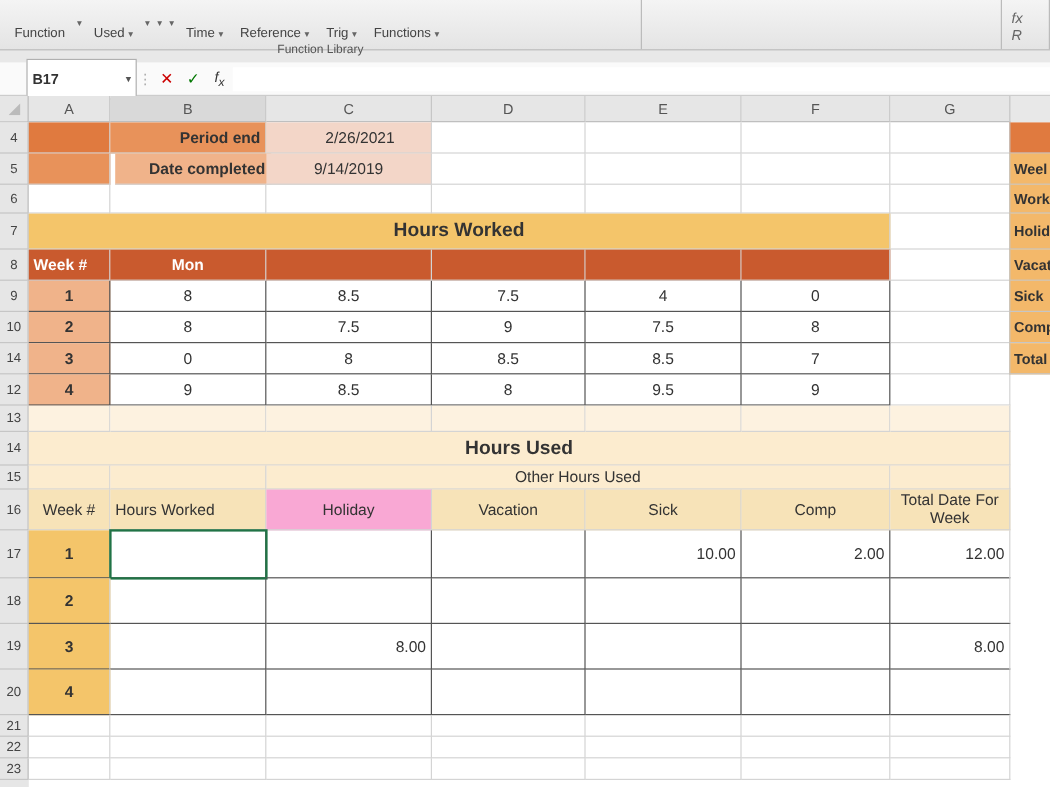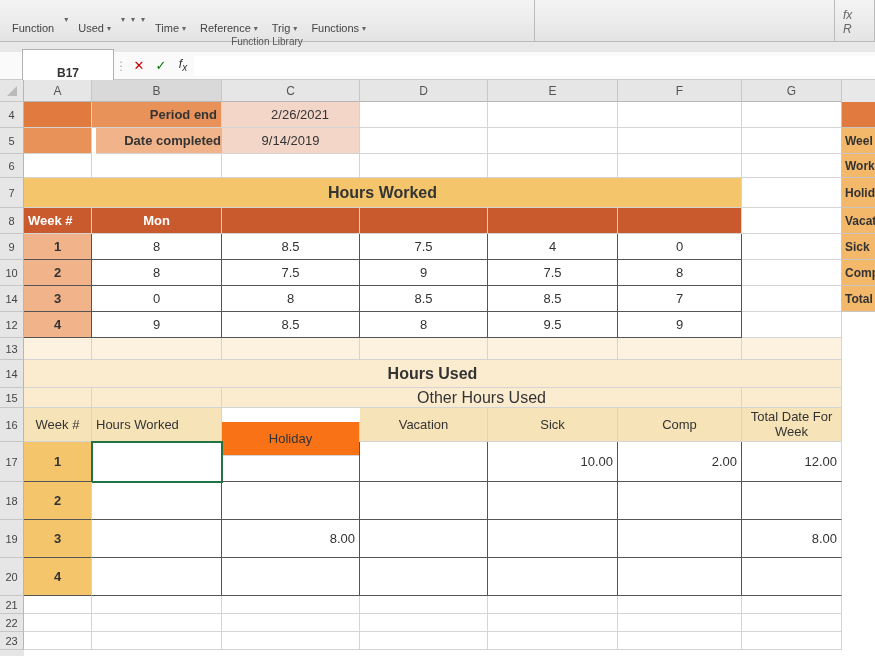--- a/index.html
+++ b/index.html
@@ -7,21 +7,21 @@
 
 .ribbon { background: linear-gradient(#f4f4f4,#e4e4e4); height: 42px; display: flex; border-bottom: 1px solid #bbb; }
 .ribbon-group { border-right: 1px solid #bbb; display: flex; flex-direction: column; justify-content: space-between; padding: 1px 8px 0; font-size: 11px; }
 .ribbon-items { display: flex; align-items: center; gap: 6px; flex: 1; padding-top: 2px; }
 .ribbon-btn { display: flex; align-items: center; gap: 3px; padding: 2px 4px; cursor: pointer; color: #444; margin-top: 17px; }
 .caret { font-size: 8px; color: #666; }
 .ribbon-label { text-align: center; font-size: 10px; color: #555; padding-bottom: 1px; }
 .rb-icon { width: 16px; height: 16px; display: inline-flex; align-items: center; justify-content: center; }
 
 .namebox-row { display: flex; align-items: center; height: 28px; background: #fafafa; border-bottom: 1px solid #ccc; margin-top: 10px; }
-.namebox { width: 92px; margin-left: 22px; border: 1px solid #b0b0b0; background: #fff; height: 20px; display: flex; align-items: center; padding: 16px 4px; font-weight: bold; font-size: 12px; justify-content: space-between; flex-direction: column; }
+.namebox { width: 92px; margin-left: 22px; border: 1px solid #b0b0b0; background: #fff; height: 20px; display: flex; align-items: center; padding: 16px 4px; font-weight: bold; font-size: 12px; justify-content: space-between; }
 .namebox .dd { font-size: 8px; color: #555; }
 .sep3 { width: 14px; text-align: center; color: #aaa; }
 .fx-btn { width: 22px; text-align: center; cursor: pointer; font-size: 13px; }
 .fx-cancel { color: #c00; }
 .fx-ok { color: #070; }
 .fx-sym { font-style: italic; font-size: 12px; }
 .formula { flex: 1; height: 20px; border: 0; background: #fff; padding: 0 4px; outline: none; }
 
 .grid-wrap { display: flex; height: 575px; }
 .row-hdrs { display: flex; flex-direction: column; background: #e6e6e6; }
@@ -200,27 +200,27 @@
         <div class="cell thick-b thick-r" style="left: 594px; top: 210px; width: 124px; height: 26px; justify-content: center;">9</div>
         <div class="cell " style="left: 718px; top: 210px; width: 100px; height: 26px;"></div>
         <div class="cell " style="left: 0px; top: 236px; width: 68px; height: 22px; background: rgb(253, 242, 224);"></div>
         <div class="cell " style="left: 68px; top: 236px; width: 130px; height: 22px; background: rgb(253, 242, 224);"></div>
         <div class="cell " style="left: 198px; top: 236px; width: 138px; height: 22px; background: rgb(253, 242, 224);"></div>
         <div class="cell " style="left: 336px; top: 236px; width: 128px; height: 22px; background: rgb(253, 242, 224);"></div>
         <div class="cell " style="left: 464px; top: 236px; width: 130px; height: 22px; background: rgb(253, 242, 224);"></div>
         <div class="cell " style="left: 594px; top: 236px; width: 124px; height: 22px; background: rgb(253, 242, 224);"></div>
         <div class="cell " style="left: 718px; top: 236px; width: 100px; height: 22px; background: rgb(253, 242, 224);"></div>
         <div class="cell " style="left: 0px; top: 258px; width: 818px; height: 28px; background: rgb(252, 236, 207); justify-content: center; font-weight: bold; font-size: 16px;">Hours Used</div>
-        <div class="cell " style="left: 198px; top: 286px; width: 520px; height: 20px; background: rgb(252, 236, 207); justify-content: center; font-size: 16px;">Other Hours Used</div>
+        <div class="cell " style="left: 198px; top: 286px; width: 520px; height: 20px; background: rgb(252, 236, 207); justify-content: center; font-size: 13px;">Other Hours Used</div>
         <div class="cell " style="left: 0px; top: 286px; width: 68px; height: 20px; background: rgb(252, 236, 207);"></div>
         <div class="cell " style="left: 68px; top: 286px; width: 130px; height: 20px; background: rgb(252, 236, 207);"></div>
         <div class="cell " style="left: 718px; top: 286px; width: 100px; height: 20px; background: rgb(252, 236, 207);"></div>
         <div class="cell " style="left: 0px; top: 306px; width: 68px; height: 34px; background: rgb(247, 227, 184); justify-content: center;">Week #</div>
         <div class="cell " style="left: 68px; top: 306px; width: 130px; height: 34px; background: rgb(247, 227, 184); justify-content: flex-start;">Hours Worked</div>
-        <div class="cell " style="left: 198px; top: 320px; width: 138px; height: 34px; background: #f97316; justify-content: center;">Holiday</div>
+        <div class="cell " style="left: 198px; top: 306px; width: 138px; height: 34px; background: #f9a8d4; justify-content: center;">Holiday</div>
         <div class="cell " style="left: 336px; top: 306px; width: 128px; height: 34px; background: rgb(247, 227, 184); justify-content: center;">Vacation</div>
         <div class="cell " style="left: 464px; top: 306px; width: 130px; height: 34px; background: rgb(247, 227, 184); justify-content: center;">Sick</div>
         <div class="cell " style="left: 594px; top: 306px; width: 124px; height: 34px; background: rgb(247, 227, 184); justify-content: center;">Comp</div>
         <div class="cell " style="left: 718px; top: 306px; width: 100px; height: 34px; background: rgb(247, 227, 184); justify-content: center;">
           <div style="text-align:center;line-height:1.1;width:100%">
             <div>Total Date For</div>
             <div>Week</div>
           </div>
         </div>
         <div class="cell thick-b" style="left: 0px; top: 340px; width: 68px; height: 40px; background: rgb(244, 197, 106); justify-content: center; font-weight: bold;">1</div>

